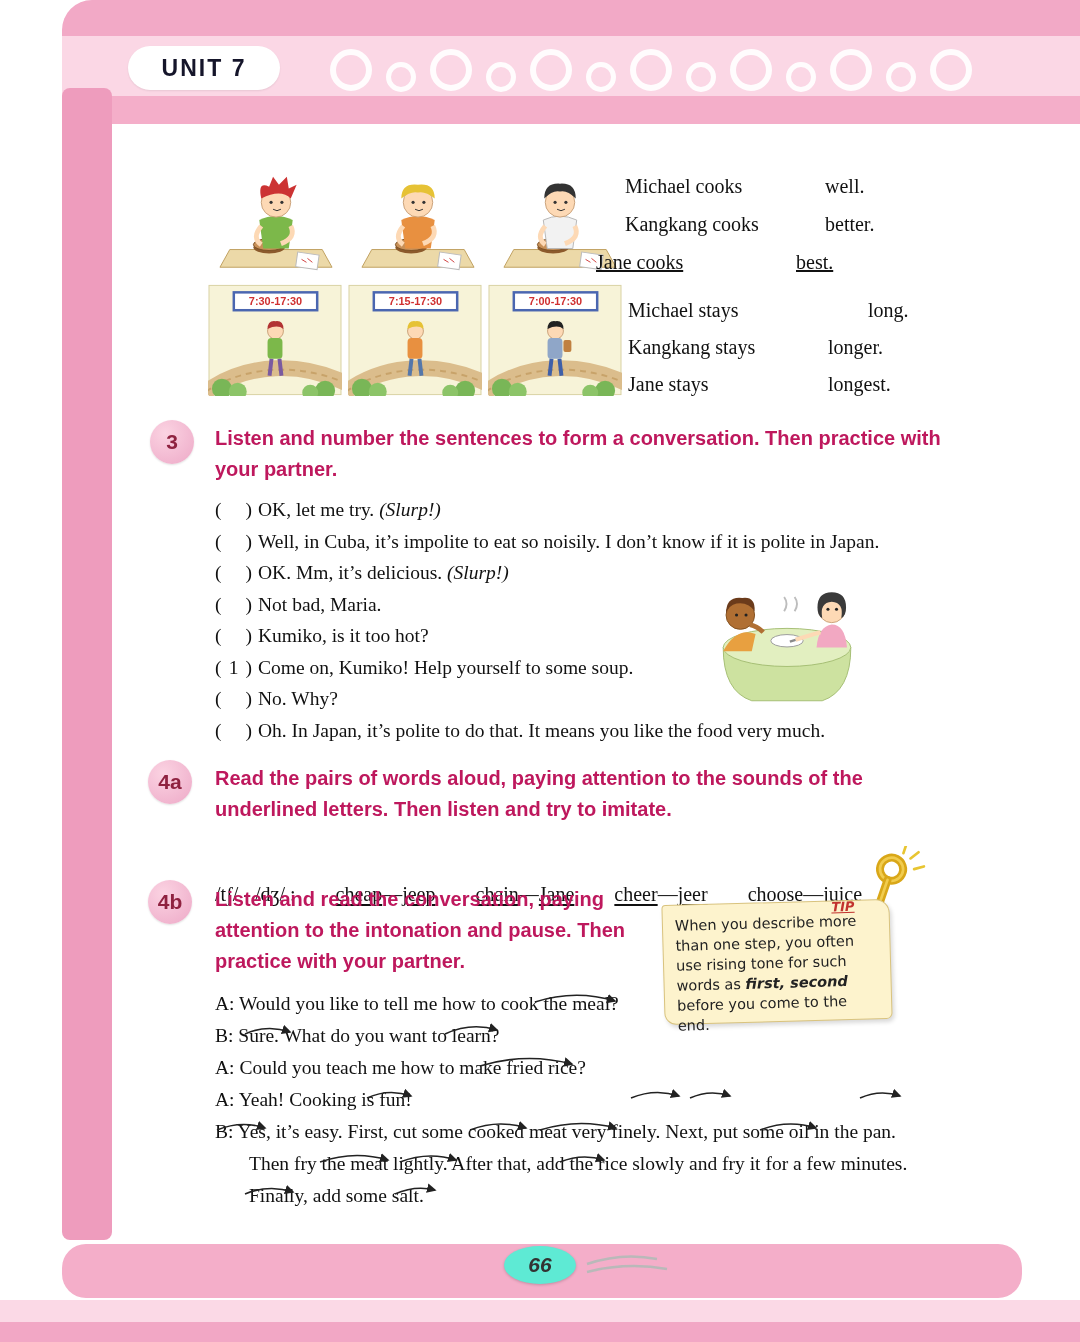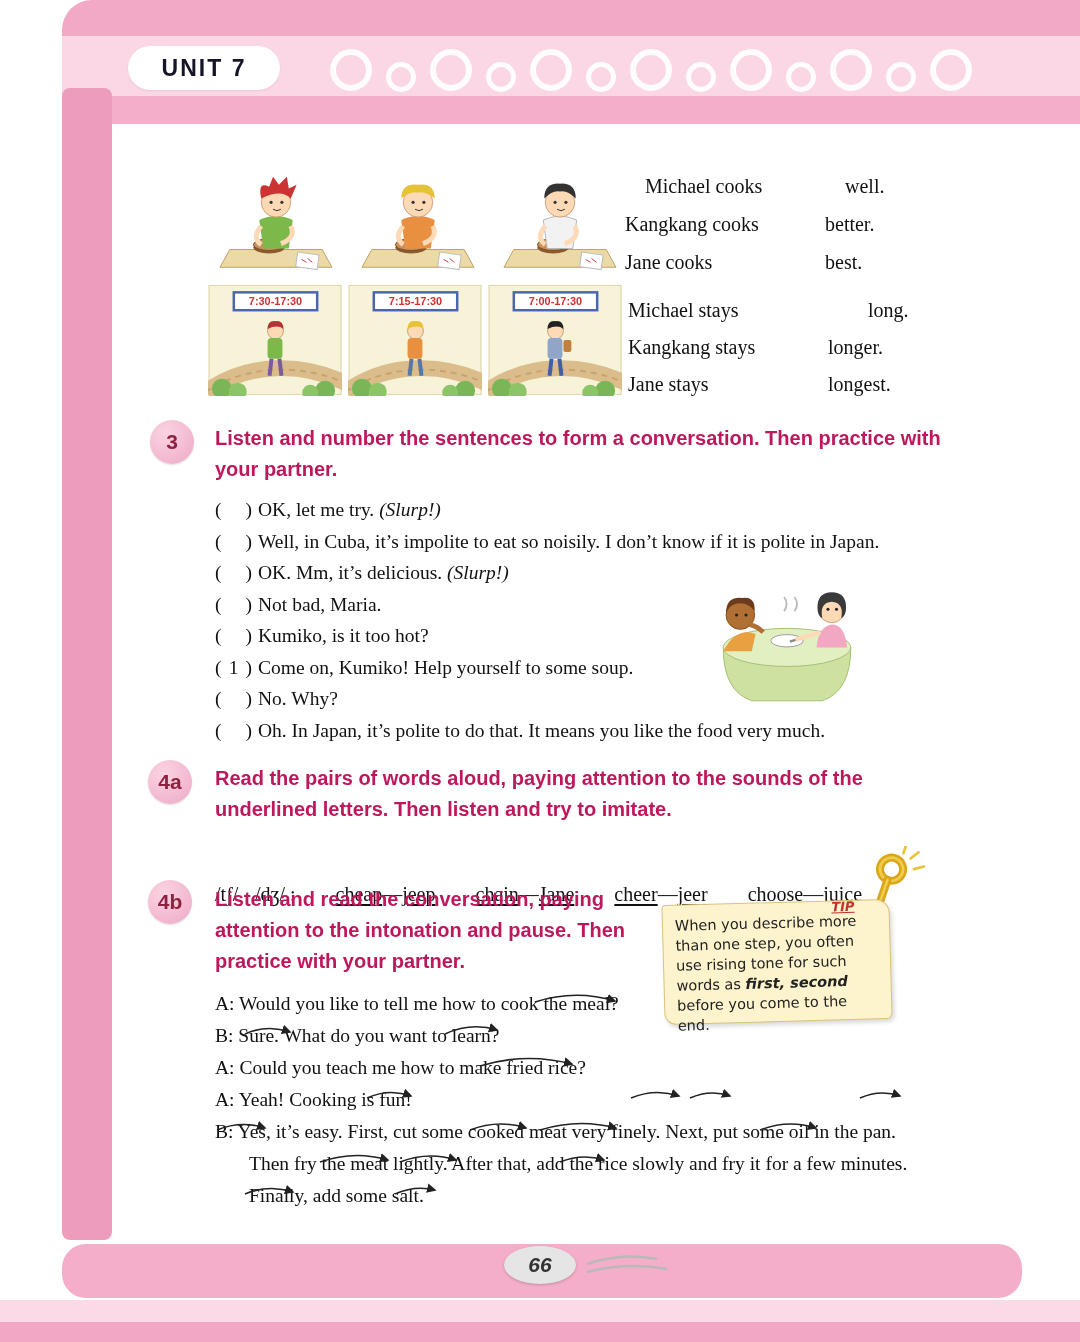--- a/index.html
+++ b/index.html
@@ -52,21 +52,21 @@
   .tip{position:absolute;left:663px;top:902px;width:228px;height:120px;background:#fdf3cd;
     border:1px solid #d9c37e;border-radius:4px 14px 6px 12px;transform:rotate(-1.6deg);
     box-shadow:2px 3px 4px rgba(0,0,0,.15);padding:10px 10px 8px 12px;box-sizing:border-box;
     font:14.5px/20px "DejaVu Sans",sans-serif;color:#222;}
   .tip em{font-style:italic;font-weight:bold;}
   .tip-label{position:absolute;top:-2px;right:34px;font:bold italic 13px "DejaVu Sans",sans-serif;
     color:#c2322e;text-decoration:underline;}
   .key-wrap{position:absolute;left:840px;top:846px;width:86px;height:80px;}
 
   
-  .page-oval{position:absolute;left:504px;top:1246px;width:72px;height:38px;background:#e5e5e5;border-radius:50%;
+  .page-oval{position:absolute;left:504px;top:1246px;width:72px;height:38px;background:#5eead4;border-radius:50%;
     display:flex;align-items:center;justify-content:center;box-shadow:0 1px 3px rgba(0,0,0,.2);
     font:bold italic 21px "Liberation Sans",sans-serif;color:#333;}
   .swoosh{position:absolute;left:582px;top:1250px;}
 
   .arrows-overlay{position:absolute;left:205px;top:975px;pointer-events:none;}
   svg text{font-family:"Liberation Sans",sans-serif;}
 </style>
 </head>
 <body>
 
@@ -142,29 +142,29 @@
     <path d="M50,62 Q40,74 50,81" stroke="#fdd9b5" stroke-width="5" fill="none"></path>
     <path d="M80,62 Q86,74 70,80" stroke="#fdd9b5" stroke-width="5" fill="none"></path>
     <circle cx="65" cy="38" r="15" fill="#fdd9b5" stroke="#caa27a"></circle>
     <circle cx="60" cy="38" r="1.6" fill="#333"></circle>
       <circle cx="71" cy="38" r="1.6" fill="#333"></circle>
     <path d="M62,45 q4,3 8,0" stroke="#333" fill="none"></path>
     <path d="M49,34 Q49,18 65,19 Q81,18 81,34 Q72,25 65,27 Q58,25 49,34 Z" fill="#333333"></path>
   </svg>
 </div>
 
-<div class="cmp-row" style="left:645px;top:174px;">
+<div class="cmp-row" style="left:625px;top:174px;">
   <span class="subj">Michael cooks</span>
   <span>well.</span>
 </div>
 <div class="cmp-row" style="left:625px;top:212px;">
   <span class="subj">Kangkang cooks</span>
   <span>better.</span>
 </div>
-<div class="cmp-row" style="left:625px;top:250px;">
+<div class="cmp-row" style="left:596px;top:250px;text-decoration:underline;">
   <span class="subj">Jane cooks</span>
   <span>best.</span>
 </div>
 
 <div class="scene" style="left:208px;top:284px;">
   <svg width="134" height="112" viewBox="0 0 135 112">
     <rect x="1" y="1" width="133" height="110" fill="#f7f3d8" stroke="#d9d2a4"></rect>
     <path d="M-2,108 C40,78 95,78 140,100" stroke="#dbbd8c" stroke-width="16" fill="none"></path>
     <path d="M-2,108 C40,80 95,80 140,100" stroke="#c8a36a" stroke-width="2" stroke-dasharray="6 5" fill="none"></path>
     <circle cx="14" cy="105" r="10" fill="#79b657"></circle>

